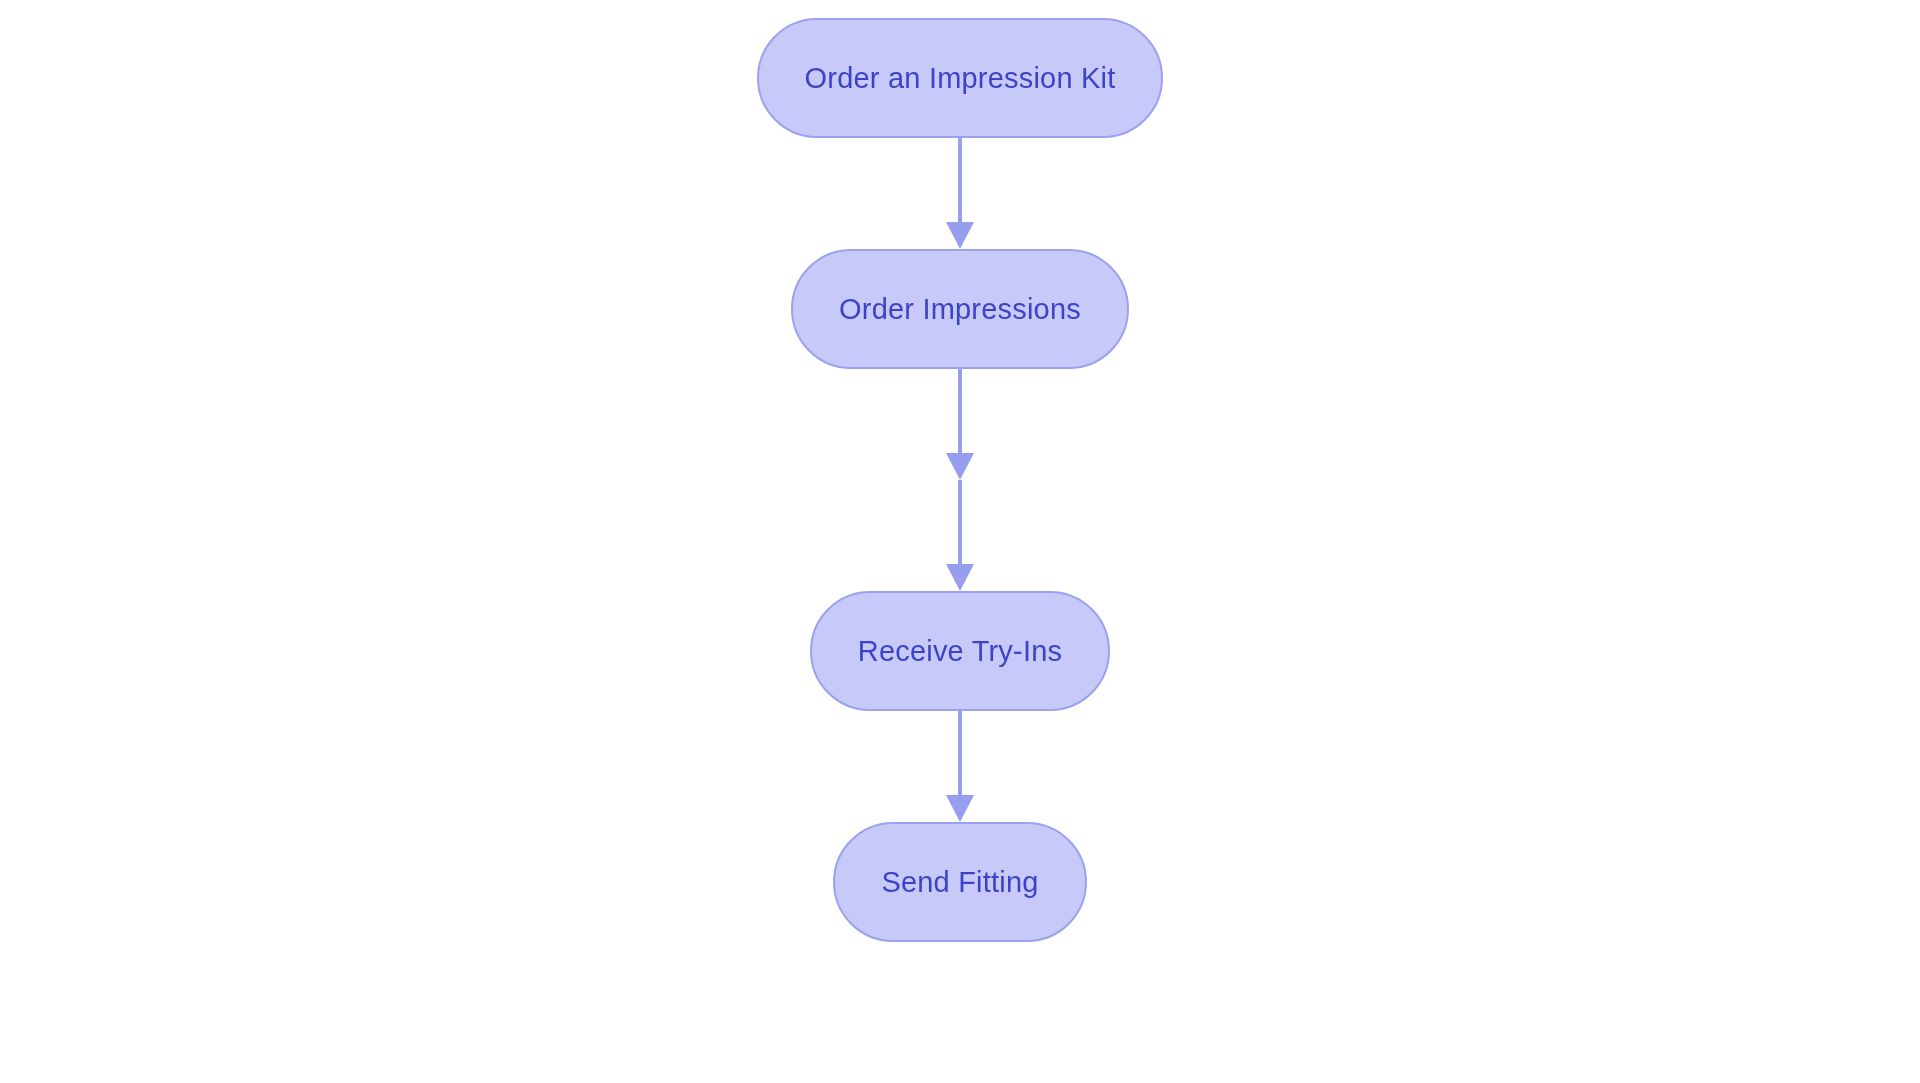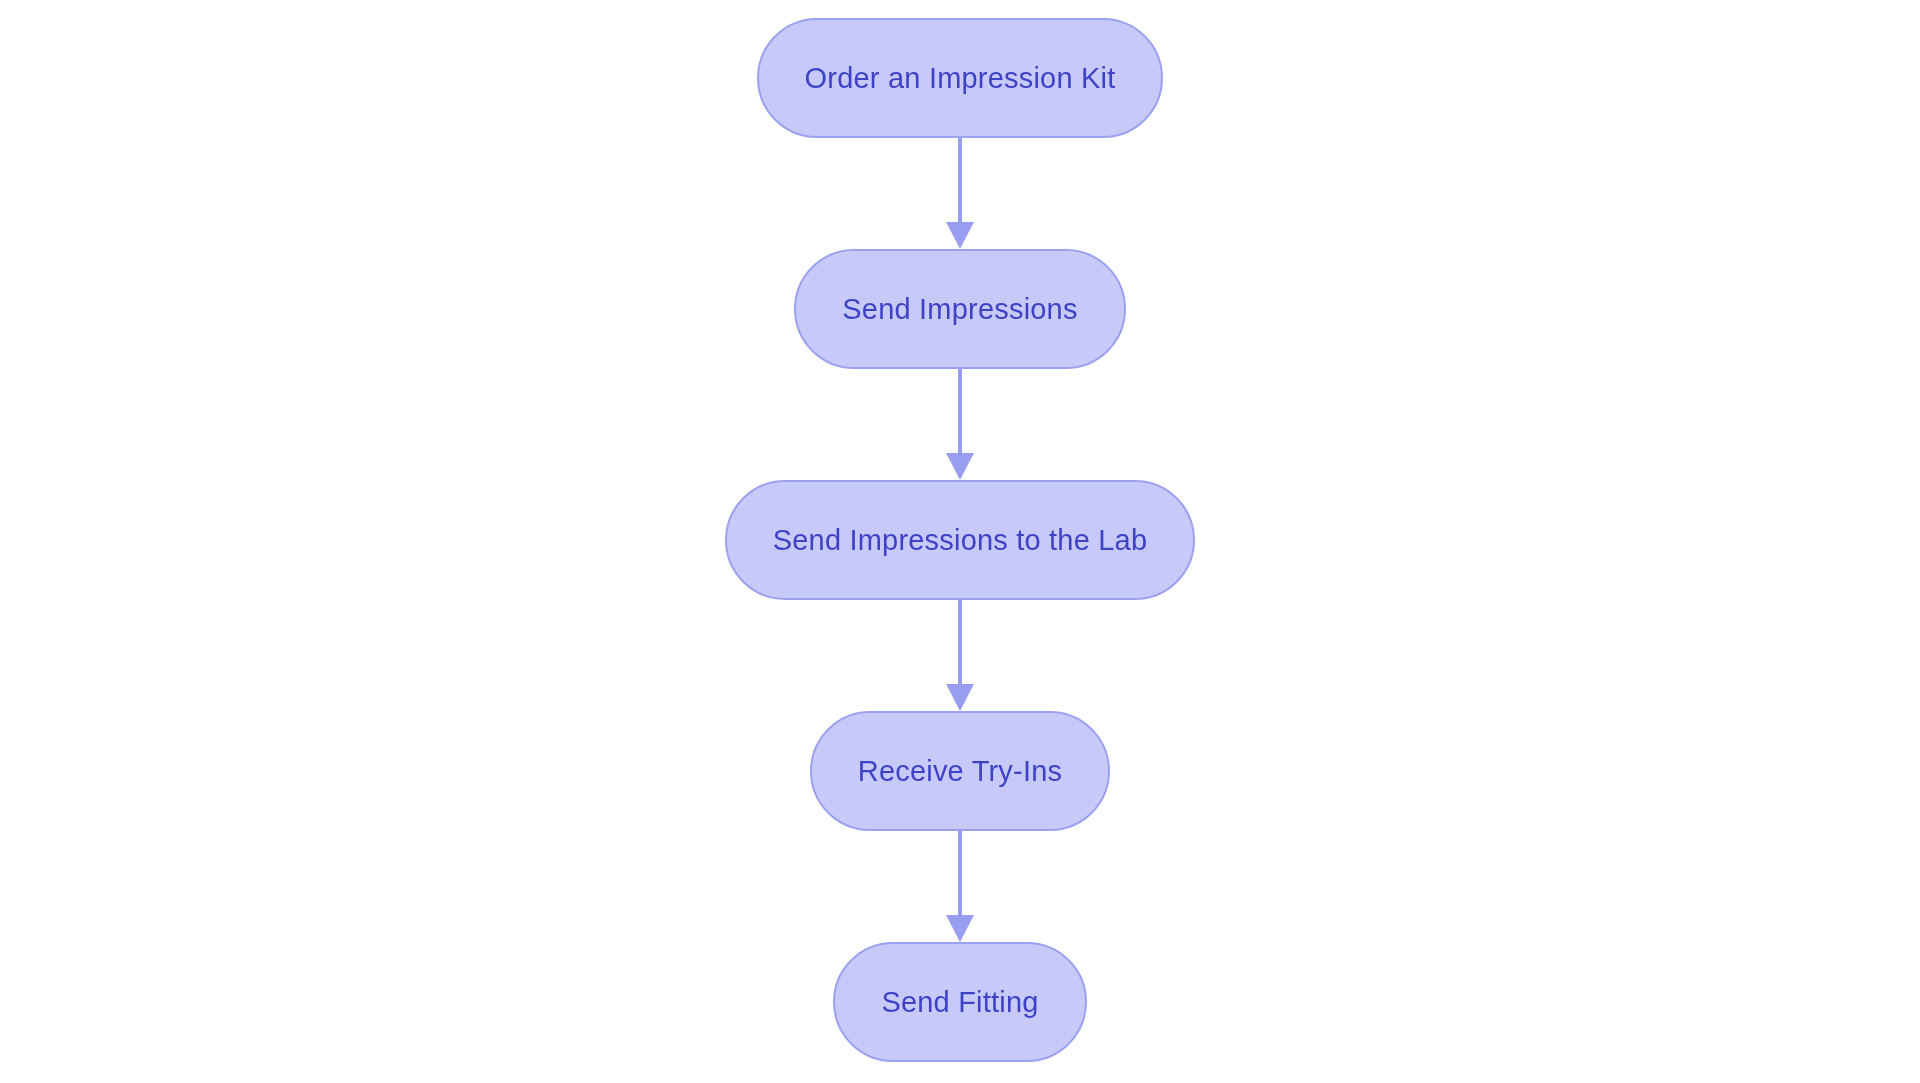--- a/index.html
+++ b/index.html
@@ -75,28 +75,25 @@
 
 <div class="flowchart">
 
   <div class="node">
     <span>Order an Impression Kit</span>
   </div>
 
   <div class="arrow"></div>
 
   <div class="node">
-    <span>Send Impressions</span>
+    <span>Order Impressions</span>
   </div>
 
   <div class="arrow"></div>
 
-  <div class="node">
-    <span>Send Impressions to the Lab</span>
-  </div>
 
   <div class="arrow"></div>
 
   <div class="node">
     <span>Receive Try-Ins</span>
   </div>
 
   <div class="arrow"></div>
 
   <div class="node">

